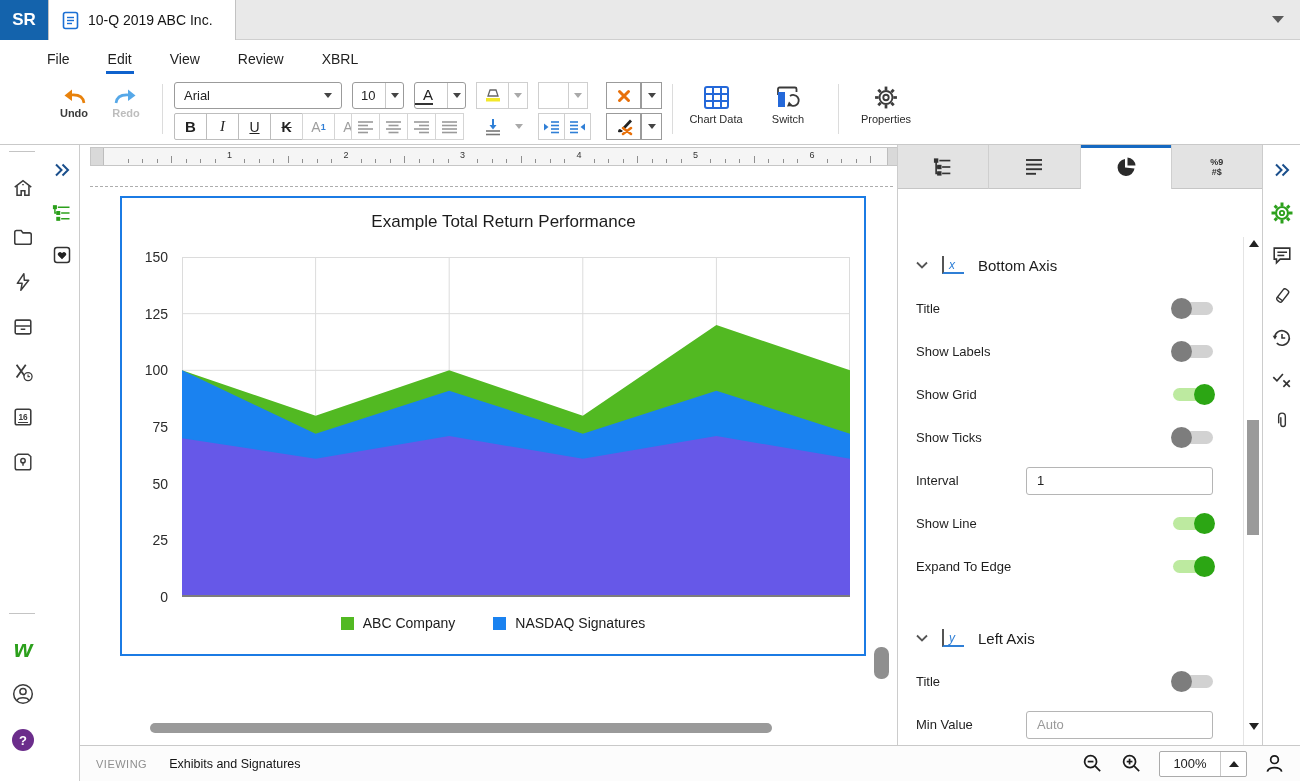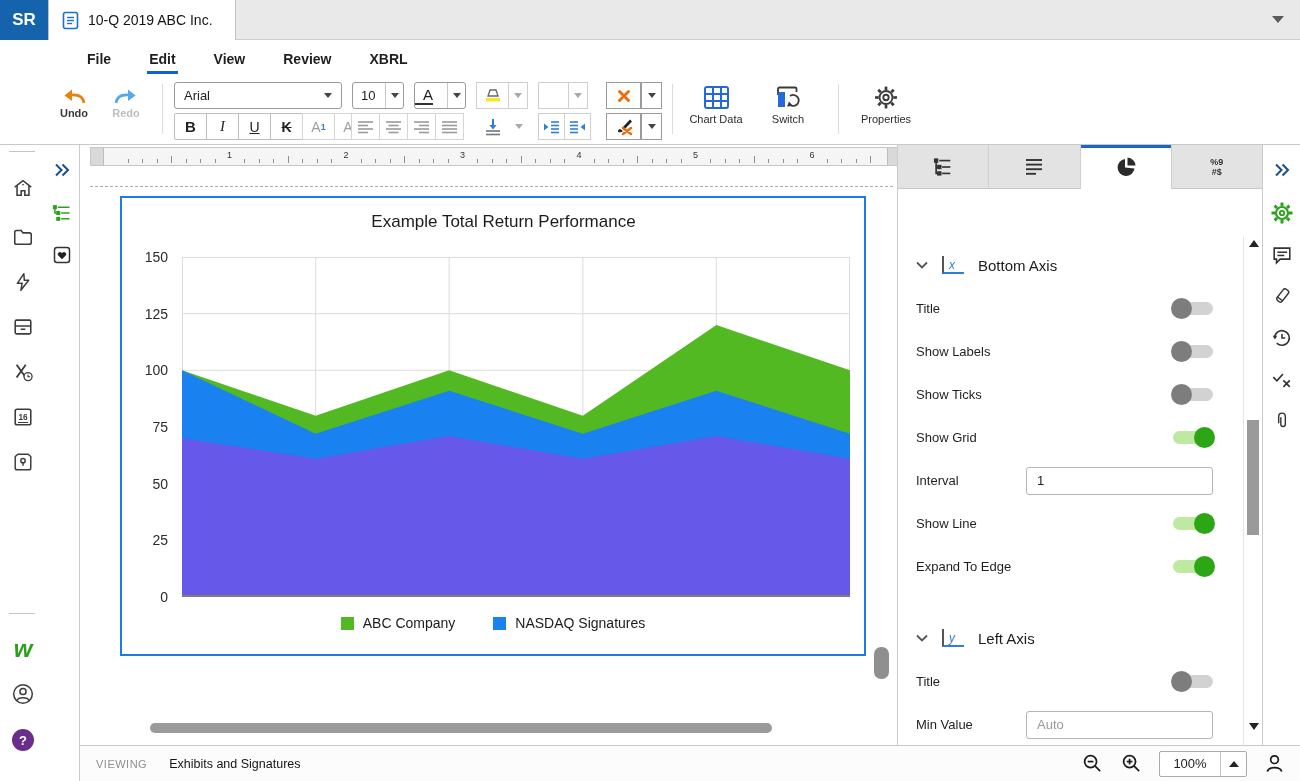--- a/index.html
+++ b/index.html
@@ -8,21 +8,21 @@
   #app { position:absolute; left:0; top:0; width:1300px; height:781px; background:#fff; }
 
   
   #header { position:absolute; left:0; top:0; width:1300px; height:40px; background:#e9e9e9; border-bottom:1px solid #cfcfcf; }
   #sr-logo { position:absolute; left:0; top:0; width:48px; height:40px; background:#1463ac; color:#fff; font-size:17px; font-weight:bold; display:flex; align-items:center; justify-content:center; }
   #doc-tab { position:absolute; left:48px; top:0; width:188px; height:40px; background:#fff; border-left:1px solid #c2c2c2; border-right:1px solid #c2c2c2; display:flex; align-items:center; gap:9px; padding:0 13px; z-index:2; }
   #doc-tab .tab-title { font-size:14px; color:#141414; white-space:nowrap; }
   #collapse-caret { position:absolute; right:16px; top:16px; width:0; height:0; border-left:6px solid transparent; border-right:6px solid transparent; border-top:7px solid #5a5a5a; }
 
   
-  #menu-row { position:absolute; left:0; top:40px; width:1300px; height:37px; background:#fff; display:flex; align-items:stretch; padding-left:87px; gap:38px;font-weight:bold; }
+  #menu-row { position:absolute; left:0; top:40px; width:1300px; height:37px; background:#fff; display:flex; align-items:stretch; padding-left:47px; gap:38px; }
   .menu-item { position:relative; display:flex; align-items:center; font-size:14px; color:#1f1f1f; cursor:default; }
   .menu-item .underline { display:none; }
   .menu-item.active .underline { display:block; position:absolute; bottom:3px; left:-2px; right:-2px; height:3px; background:#0f62cd; }
 
   
   #toolbar { position:absolute; left:0; top:77px; width:1300px; height:68px; background:#fff; border-bottom:1px solid #c9c9c9; }
   .tb-sep { position:absolute; top:7px; width:1px; height:50px; background:#dcdcdc; }
   .tb-iconbtn { position:absolute; display:flex; flex-direction:column; align-items:center; width:80px; }
   .tb-iconbtn .lbl { font-size:11px; color:#2b2b2b; margin-top:3px; }
   .undo-lbl { font-size:11px; font-weight:bold; color:#3a3a3a; }
@@ -613,28 +613,28 @@
             <div class="knob"></div>
           </div>
         </div>
         <div class="prow">
           <span class="prow-label">Show Labels</span>
           <div class="toggle">
             <div class="knob"></div>
           </div>
         </div>
         <div class="prow">
+          <span class="prow-label">Show Grid</span>
+          <div class="toggle on">
+            <div class="knob"></div>
+          </div>
+        </div>
+        <div class="prow">
           <span class="prow-label">Show Ticks</span>
           <div class="toggle">
-            <div class="knob"></div>
-          </div>
-        </div>
-        <div class="prow">
-          <span class="prow-label">Show Grid</span>
-          <div class="toggle on">
             <div class="knob"></div>
           </div>
         </div>
         <div class="prow">
           <span class="prow-label">Interval</span>
           <input class="pinput" type="text" value="1" style="">
         </div>
         <div class="prow">
           <span class="prow-label">Show Line</span>
           <div class="toggle on">

